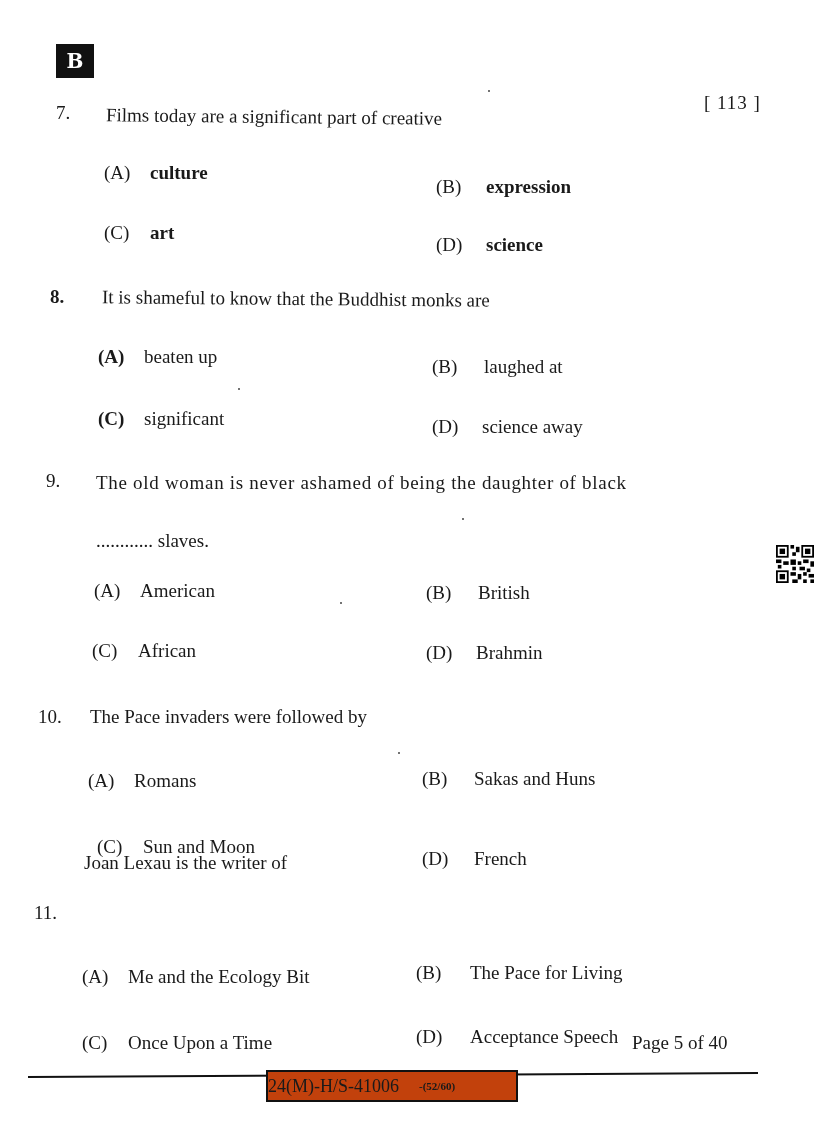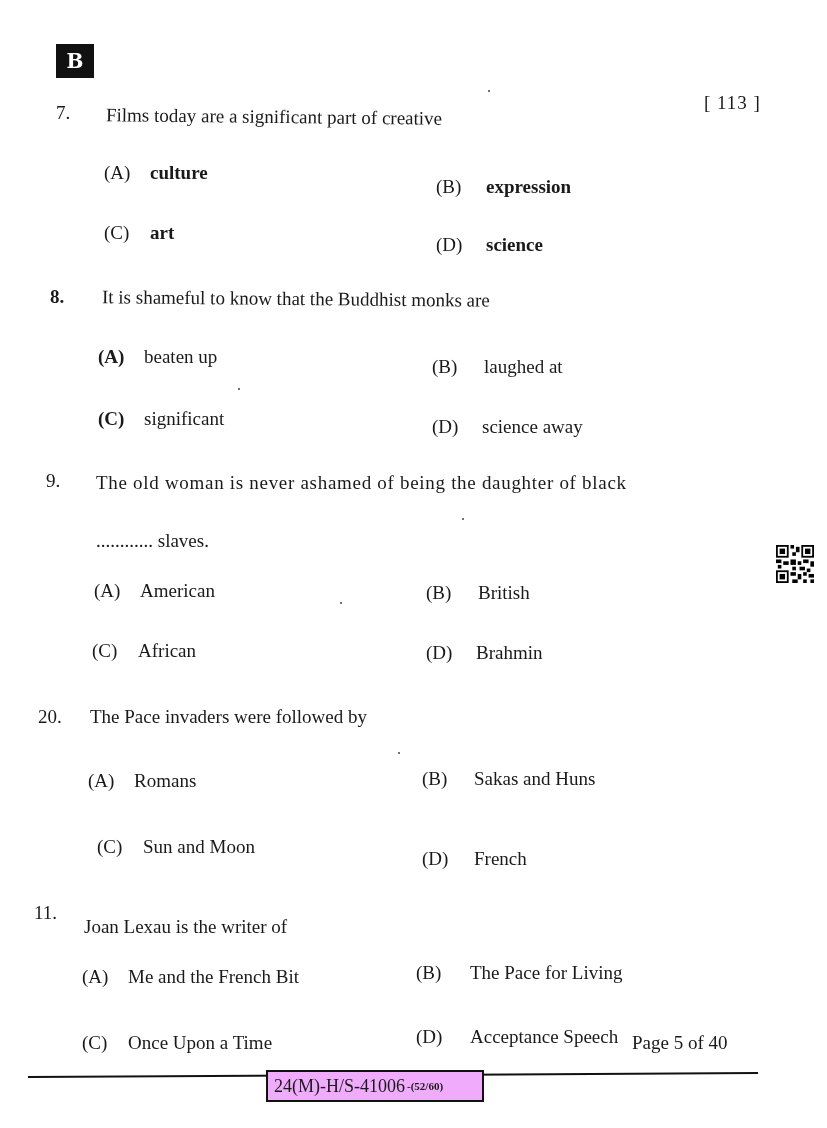--- a/index.html
+++ b/index.html
@@ -23,25 +23,25 @@
     .bold-txt .txt { font-weight: bold; }
     .qr {
       position: absolute; left: 776px; top: 545px; width: 38px; height: 38px;
     }
     .speck { position: absolute; width: 2px; height: 2px; background: #444; border-radius: 1px; }
     .footer-line {
       position: absolute; left: 28px; top: 1074px; width: 730px; height: 2px;
       background: #111; transform: rotate(-0.3deg);
     }
     .footer-box {
-      position: absolute; left: 266px; top: 1070px; width: 218px; height: 32px;
-      border: 2px solid #111; background: #f0abfc; display: flex; align-items: center;
-      padding-left: 6px; box-sizing: border-box; font-size: 18px;
+      position: absolute; left: 266px; top: 1070px; width: 252px; height: 32px;
+      border: 2px solid #111; background: #c2410c; display: flex; align-items: center;
+      box-sizing: border-box; font-size: 18px;
     }
-    .footer-box .sub { font-size: 11px; font-weight: bold; margin-left: 2px; }
+    .footer-box .sub { font-size: 11px; font-weight: bold; margin-left: 20px; }
     .page-num { position: absolute; left: 632px; top: 1032px; font-size: 19px; }
   </style>
 </head>
 <body>
 
 <div class="set-badge">B</div>
 <div class="page-code">[ 113 ]</div>
 
 <div>
   <span class="q-num" style="left:56px; top:102px;">7.</span>
@@ -100,32 +100,32 @@
       <rect x="12" y="16" width="2" height="3"></rect>
     <rect x="15" y="15" width="2" height="2"></rect>
       <rect x="18" y="16" width="3" height="2"></rect>
       <rect x="9" y="19" width="3" height="2"></rect>
     <rect x="15" y="19" width="2" height="2"></rect>
       <rect x="19" y="19" width="2" height="2"></rect>
   </g>
 </svg>
 
 <div>
-  <span class="q-num" style="left:38px; top:706px;">20.</span>
+  <span class="q-num" style="left:38px; top:706px;">10.</span>
   <span class="q-text" style="left:90px; top:706px;">The Pace invaders were followed by</span>
   <div class="opt" style="left:88px; top:770px;"><span class="lab">(A)</span><span class="txt">Romans</span></div>
   <div class="opt" style="left:422px; top:768px;"><span class="lab" style="width:52px">(B)</span><span class="txt">Sakas and Huns</span></div>
   <div class="opt" style="left:86px; top:836px;margin-left:11px;"><span class="lab">(C)</span><span class="txt">Sun and Moon</span></div>
   <div class="opt" style="left:422px; top:832px;margin-top:16px;"><span class="lab" style="width:52px">(D)</span><span class="txt">French</span></div>
 </div>
 
 <div>
   <span class="q-num" style="left:34px; top:902px;">11.</span>
-  <span class="q-text" style="left:84px; top:916px;">Joan Lexau is the writer of</span>
-  <div class="opt" style="left:82px; top:966px;"><span class="lab">(A)</span><span class="txt">Me and the French Bit</span></div>
+  <span class="q-text" style="left:84px; top:852px;">Joan Lexau is the writer of</span>
+  <div class="opt" style="left:82px; top:966px;"><span class="lab">(A)</span><span class="txt">Me and the Ecology Bit</span></div>
   <div class="opt" style="left:416px; top:962px;"><span class="lab" style="width:54px">(B)</span><span class="txt">The Pace for Living</span></div>
   <div class="opt" style="left:82px; top:1032px;"><span class="lab">(C)</span><span class="txt">Once Upon a Time</span></div>
   <div class="opt" style="left:416px; top:1026px;font-family:Liberation Serif, serif;"><span class="lab" style="width:54px">(D)</span><span class="txt">Acceptance Speech</span></div>
 </div>
 
 <div class="speck" style="left:488px; top:90px;"></div>
 <div class="speck" style="left:238px; top:388px;"></div>
 <div class="speck" style="left:462px; top:518px;"></div>
 <div class="speck" style="left:340px; top:602px;"></div>
 <div class="speck" style="left:398px; top:752px;"></div>

